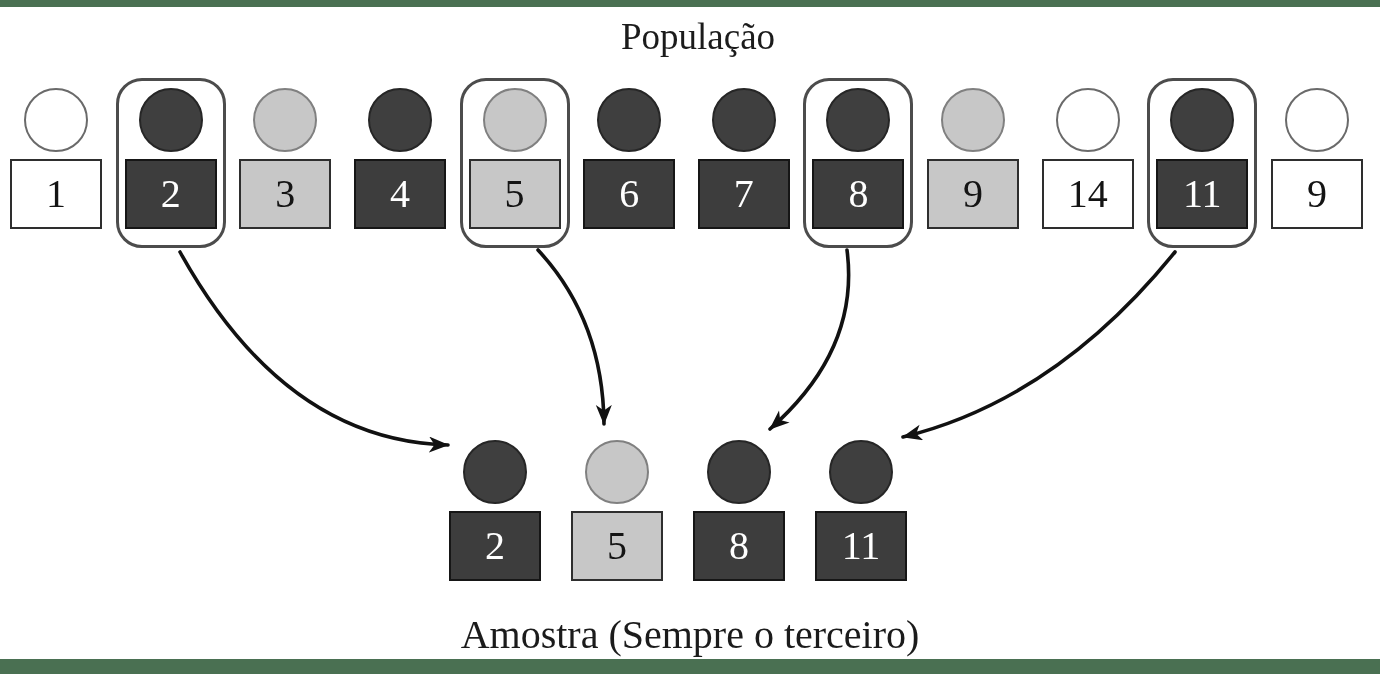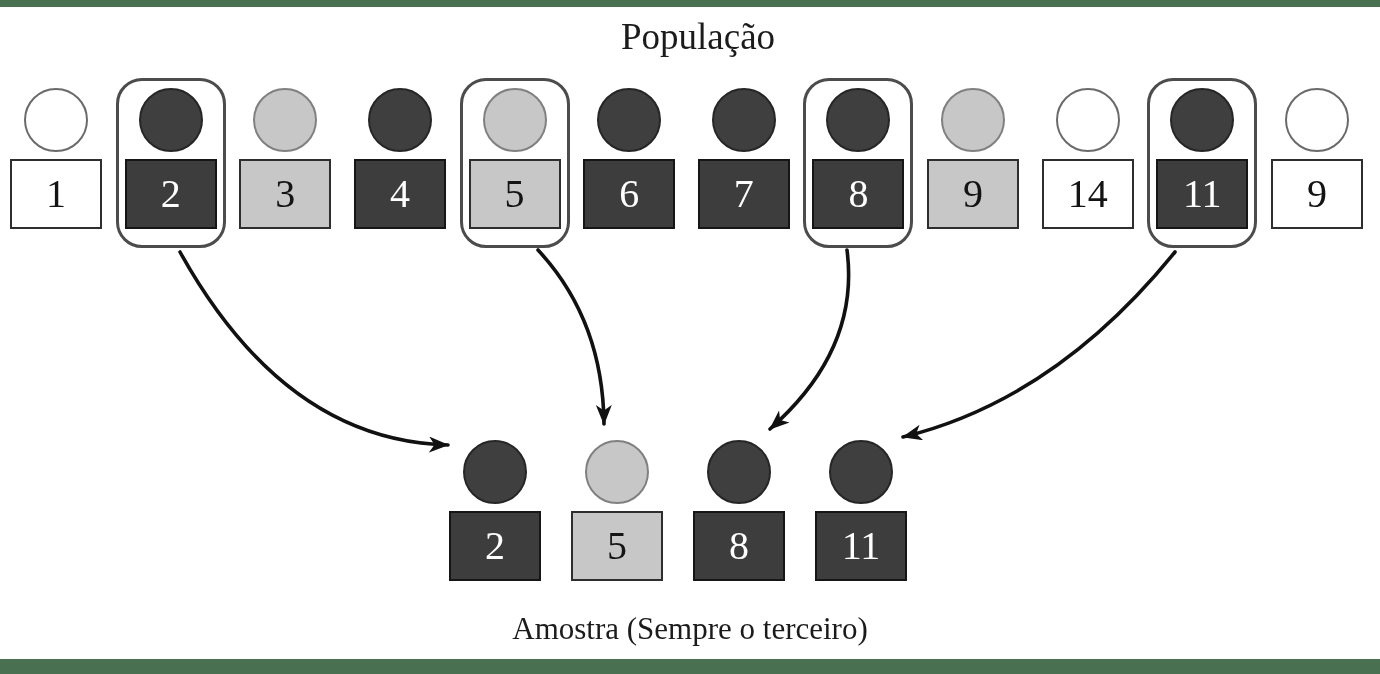--- a/index.html
+++ b/index.html
@@ -9,21 +9,21 @@
   }
   .accent-bar { position:absolute; left:0; right:0; background:#4a7052; }
   .accent-bar.top { top:0; height:7px; }
   .accent-bar.bottom { bottom:0; height:15px; }
 
   .diagram-title {
     position:absolute; transform:translateX(-50%);
     color:#1b1b1b; white-space:nowrap; letter-spacing:0;
   }
   .title-population { left:698px; top:15px; font-size:37px; }
-  .title-sample     { left:690px; top:611px; font-size:31px; }
+  .title-sample     { left:690px; top:611px; font-size:40px; }
 
   .population-row {
     position:absolute; left:10px; top:88px; width:1353px;
     display:flex; justify-content:space-between;
   }
   .sample-row {
     position:absolute; left:449px; top:440px;
     display:flex; gap:30px;
   }
 

